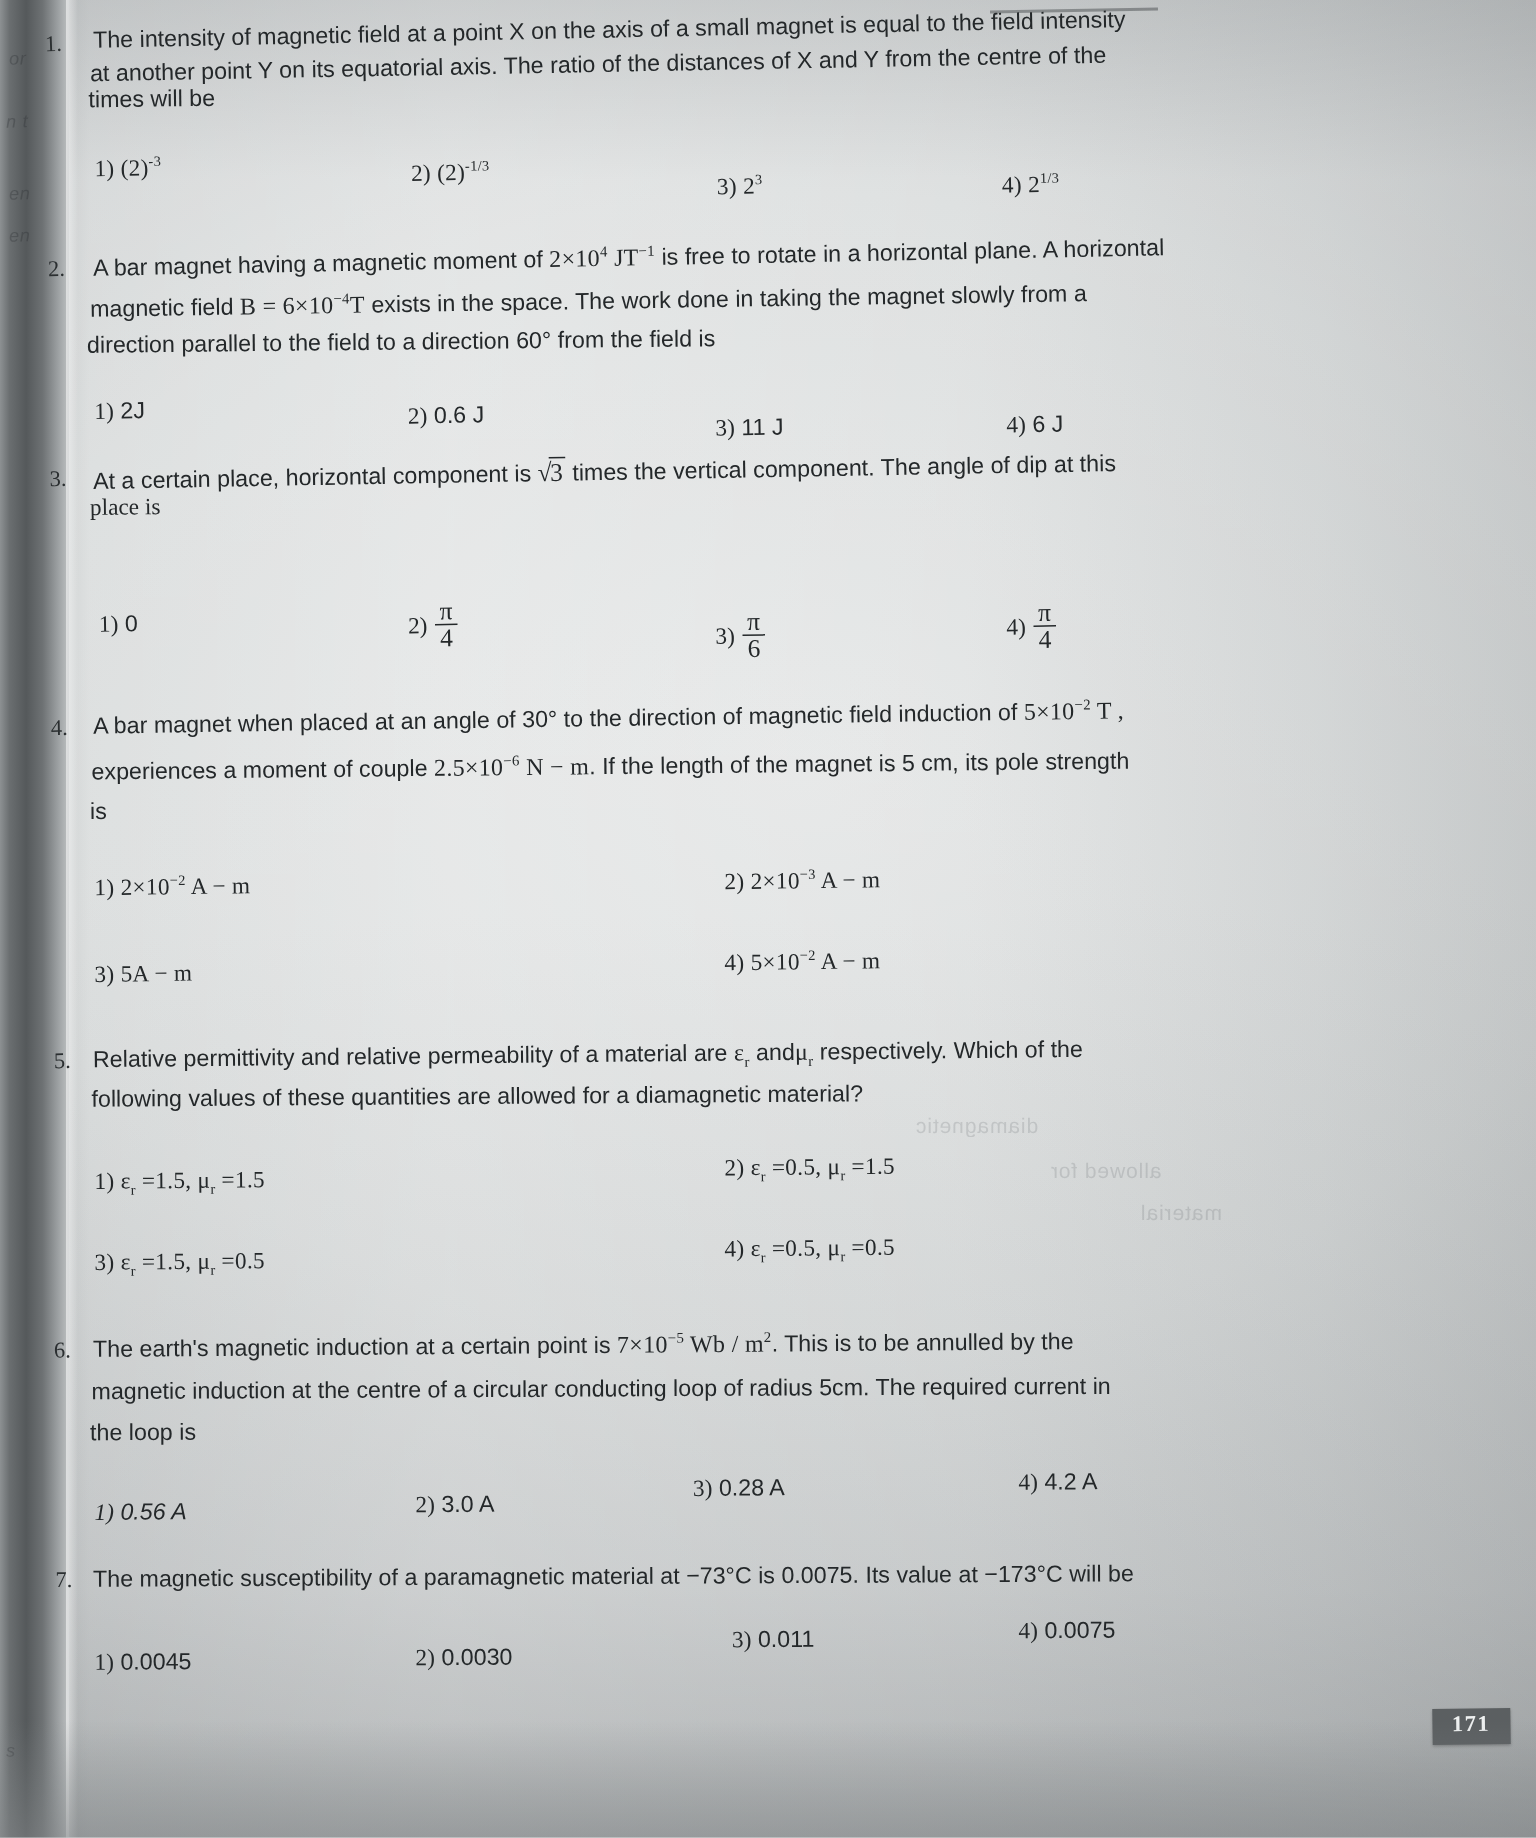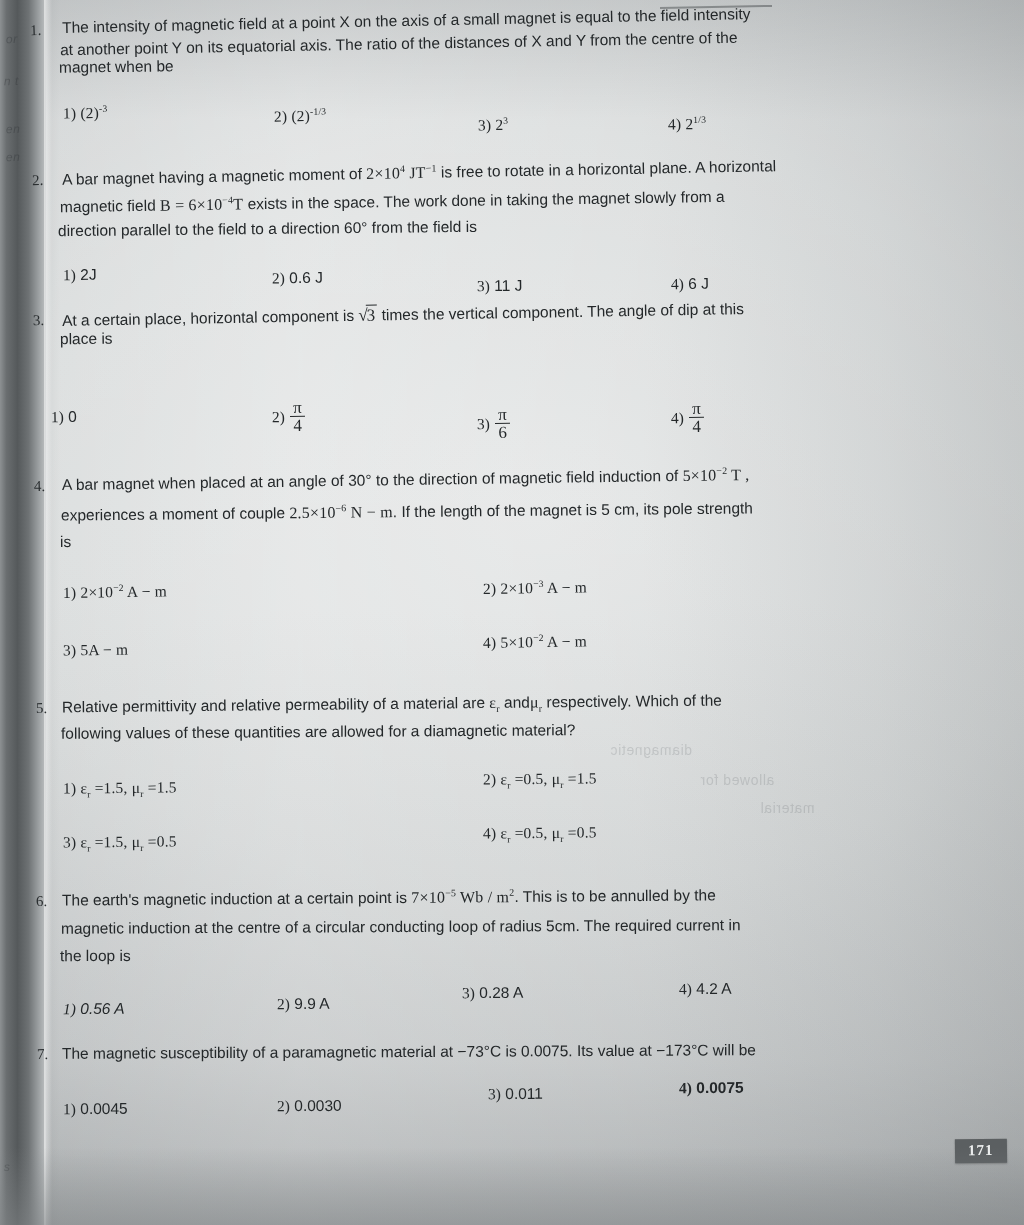--- a/index.html
+++ b/index.html
@@ -185,21 +185,21 @@
   <div class="ghost" style="left:610px;top:742px;">diamagnetic</div>
   <div class="ghost" style="left:700px;top:772px;">allowed for</div>
   <div class="ghost" style="left:760px;top:800px;">material</div>
 
   <div id="content">
 
     <div class="qblock">
       <div class="qnum" style="left:30px;top:22px;transform:rotate(-2deg);">1.</div>
       <div class="qtext" style="left:62px;top:10px;transform:rotate(-1.15deg);">The intensity of magnetic field at a point X on the axis of a small magnet is equal to the field intensity</div>
       <div class="qtext" style="left:60px;top:33px;transform:rotate(-1.05deg);">at another point Y on its equatorial axis. The ratio of the distances of X and Y from the centre of the</div>
-      <div class="qtext" style="left:59px;top:56px;transform:rotate(-.7deg);">magnet when be</div>
+      <div class="qtext" style="left:59px;top:56px;transform:rotate(-.7deg);">times will be</div>
 
       <div class="opt mth" style="left:63px;top:103px;transform:rotate(-1.1deg);">
         <span class="num">1)</span>
         <span>(2)</span><sup>-3</sup>
       </div>
       <div class="opt mth" style="left:274px;top:106px;transform:rotate(-1.1deg);">
         <span class="num">2)</span>
         <span>(2)</span><sup>-1/3</sup>
       </div>
       <div class="opt mth" style="left:478px;top:115px;transform:rotate(-1deg);">
@@ -248,23 +248,23 @@
     </div>
 
     <div class="qblock">
       <div class="qnum" style="left:33px;top:312px;transform:rotate(-1.5deg);">3.</div>
 
       <div class="qtext" style="left:62px;top:303px;transform:rotate(-1deg);">
         <span>At a certain place, horizontal component is</span>
         <span class="radical">√</span><span class="sqrt">3</span>
         <span>times the vertical component. The angle of dip at this</span>
       </div>
-      <div class="qtext" style="left:60px;top:328px;transform:rotate(-.7deg);">place is</div>
-
-      <div class="opt" style="left:51px;top:408px;transform:rotate(-1deg);">
+      <div class="qtext" style="left:60px;top:328px;transform:rotate(-.7deg);font-family:Liberation Serif, serif;">place is</div>
+
+      <div class="opt" style="left:66px;top:408px;transform:rotate(-1deg);">
         <span class="num">1)</span>
         <span>0</span>
       </div>
       <div class="opt" style="left:272px;top:399px;transform:rotate(-1deg);">
         <span class="num">2)</span>
         <span class="frac">
           <span class="n">π</span>
           <span class="d">4</span>
         </span>
       </div>
@@ -358,21 +358,21 @@
       </div>
       <div class="qtext" style="left:61px;top:916px;transform:rotate(-.3deg);">magnetic induction at the centre of a circular conducting loop of radius 5cm. The required current in</div>
       <div class="qtext" style="left:60px;top:945px;transform:rotate(-.25deg);">the loop is</div>
 
       <div class="opt" style="left:63px;top:1000px;transform:rotate(-.5deg);font-style:italic;">
         <span class="num">1)</span>
         <span>0.56 A</span>
       </div>
       <div class="opt" style="left:277px;top:995px;transform:rotate(-.5deg);">
         <span class="num">2)</span>
-        <span>9.9 A</span>
+        <span>3.0 A</span>
       </div>
       <div class="opt" style="left:462px;top:984px;transform:rotate(-.5deg);">
         <span class="num">3)</span>
         <span>0.28 A</span>
       </div>
       <div class="opt" style="left:679px;top:980px;transform:rotate(-.5deg);">
         <span class="num">4)</span>
         <span>4.2 A</span>
       </div>
     </div>
@@ -386,21 +386,21 @@
         <span>0.0045</span>
       </div>
       <div class="opt" style="left:277px;top:1097px;transform:rotate(-.4deg);">
         <span class="num">2)</span>
         <span>0.0030</span>
       </div>
       <div class="opt" style="left:488px;top:1085px;transform:rotate(-.4deg);">
         <span class="num">3)</span>
         <span>0.011</span>
       </div>
-      <div class="opt" style="left:679px;top:1079px;transform:rotate(-.4deg);font-weight:bold;">
+      <div class="opt" style="left:679px;top:1079px;transform:rotate(-.4deg);">
         <span class="num">4)</span>
         <span>0.0075</span>
       </div>
     </div>
 
   </div>
 
   <div id="pagenum">171</div>
   <div id="bottomcurl"></div>
 </div>

